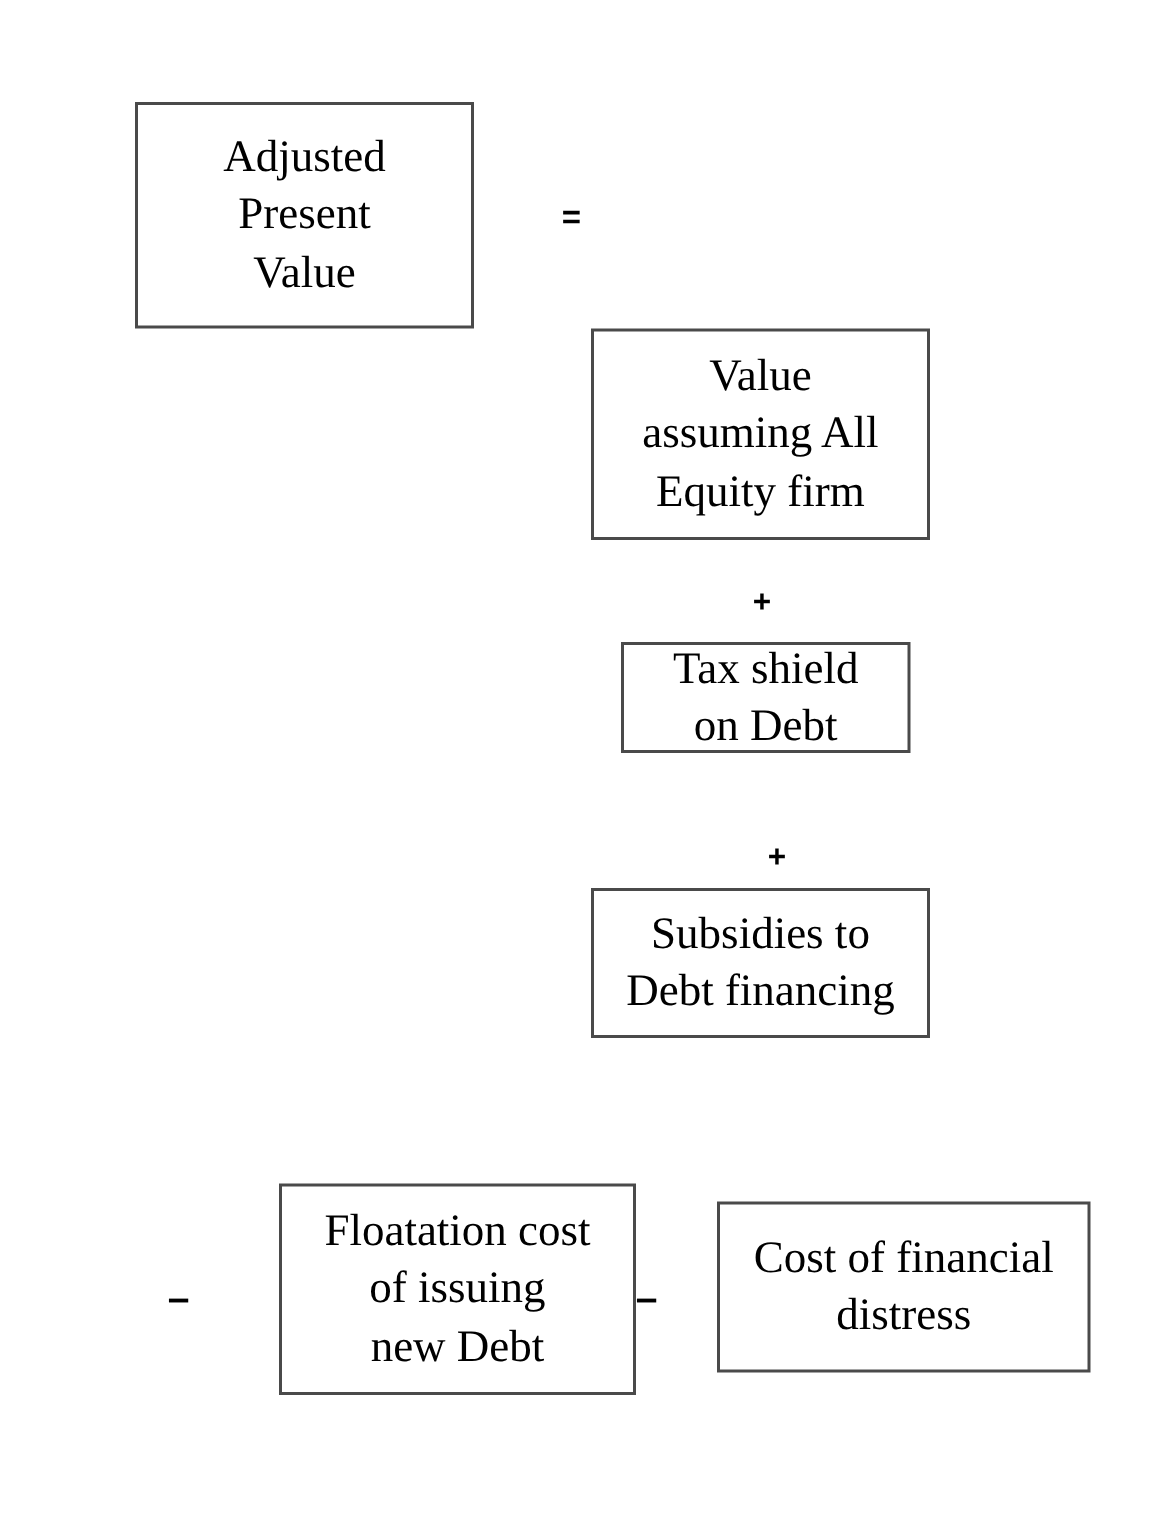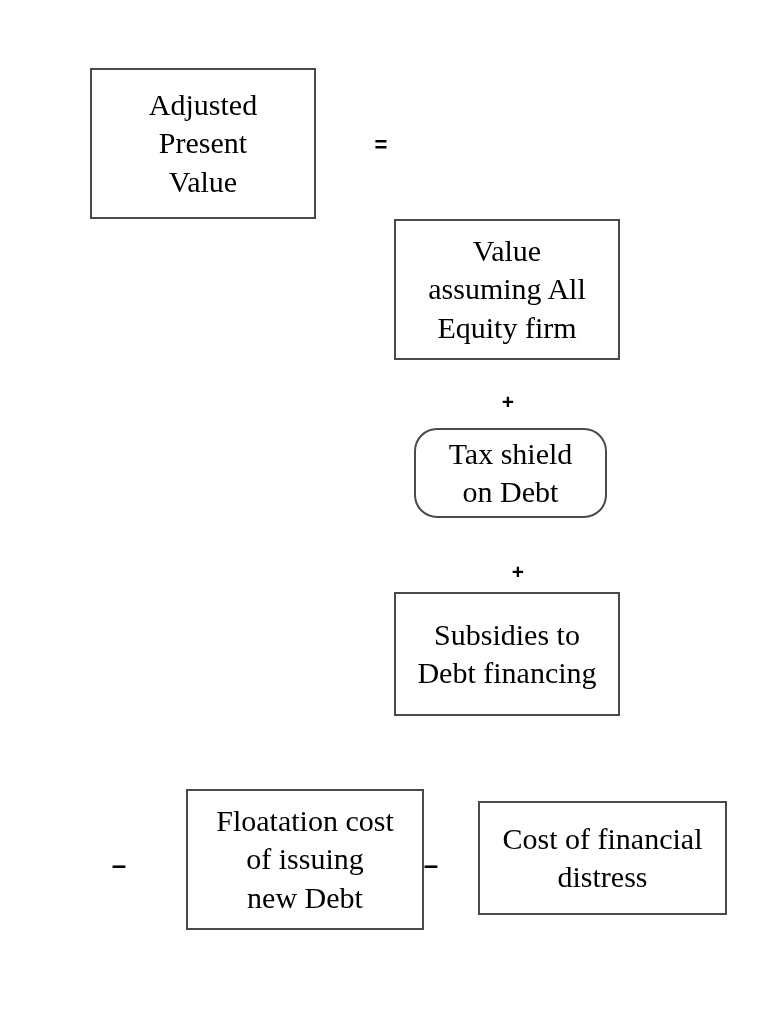--- a/index.html
+++ b/index.html
@@ -45,22 +45,22 @@
     line-height: 1;
     user-select: none;
   }
   .op-equals { font-size: 22px; }
   .op-plus   { font-size: 21px; }
   .op-minus  { font-size: 26px; }
 
   
   #box-apv            { left: 90px;  top: 68px;  width: 226px; height: 151px; }
   #box-all-equity     { left: 394px; top: 219px; width: 226px; height: 141px; }
-  #box-tax-shield     { left: 414px; top: 428px; width: 193px; height: 90px; border-radius: 23px;  }
-  #box-subsidies      { left: 394px; top: 592px; width: 226px; height: 124px; }
+  #box-tax-shield     { left: 414px; top: 428px; width: 193px; height: 74px;  }
+  #box-subsidies      { left: 394px; top: 592px; width: 226px; height: 100px; }
   #box-floatation     { left: 146px; top: 789px; width: 238px; height: 141px; margin-left: 40px; }
   #box-distress       { left: 478px; top: 801px; width: 249px; height: 114px; }
 
   
   #op-equals          { left: 370px; top: 134px; width: 22px; }
   #op-plus-1          { left: 497px; top: 391px; width: 22px; }
   #op-plus-2          { left: 507px; top: 561px; width: 22px; }
   #op-minus-1         { left: 108px; top: 852px; width: 22px; }
   #op-minus-2         { left: 420px; top: 852px; width: 22px; }
 </style>

